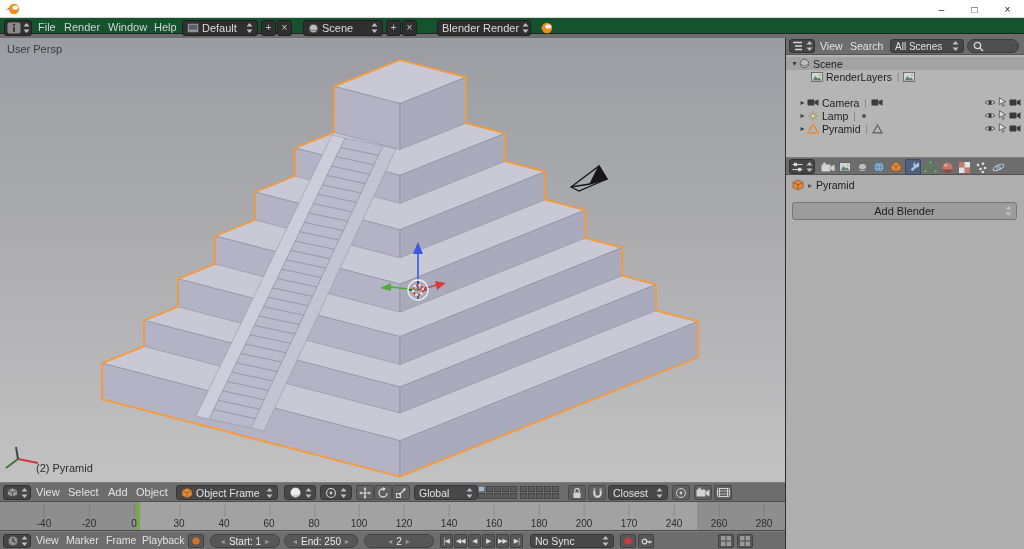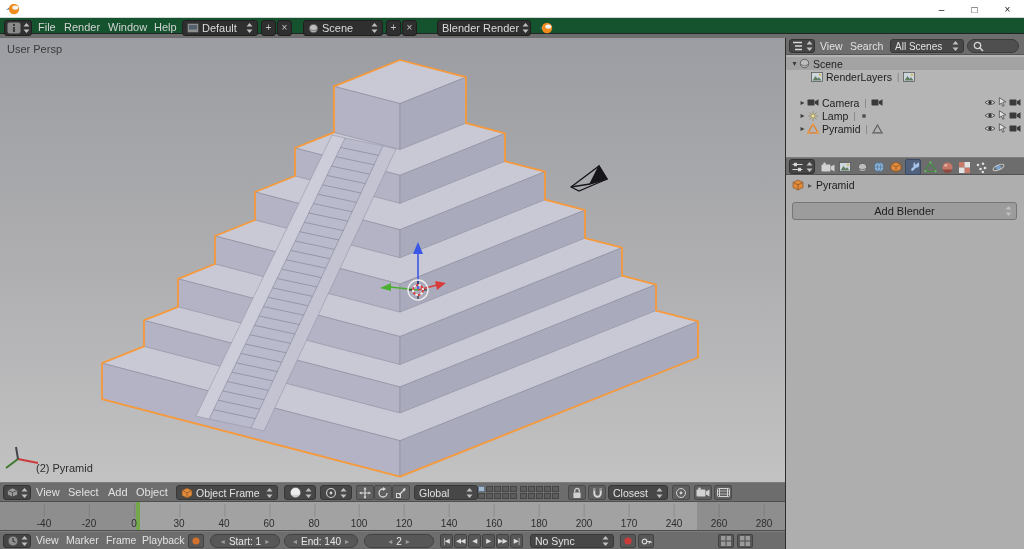--- a/index.html
+++ b/index.html
@@ -487,21 +487,21 @@
             </svg>
           </span>
         </div>
       <div class="numfield" style="left:210px;width:70px">
         <span class="arr">◂</span>
         <span>Start: 1</span>
         <span class="arr">▸</span>
       </div>
       <div class="numfield" style="left:284px;width:74px">
         <span class="arr">◂</span>
-        <span>End: 140</span>
+        <span>End: 250</span>
         <span class="arr">▸</span>
       </div>
       <div class="numfield" style="left:364px;width:70px">
         <span class="arr">◂</span>
         <span>2</span>
         <span class="arr">▸</span>
       </div>
       <div class="tbtn" style="left:440px">|◀</div>
       <div class="tbtn" style="left:454px">◀◀</div>
       <div class="tbtn" style="left:468px">◀</div>

